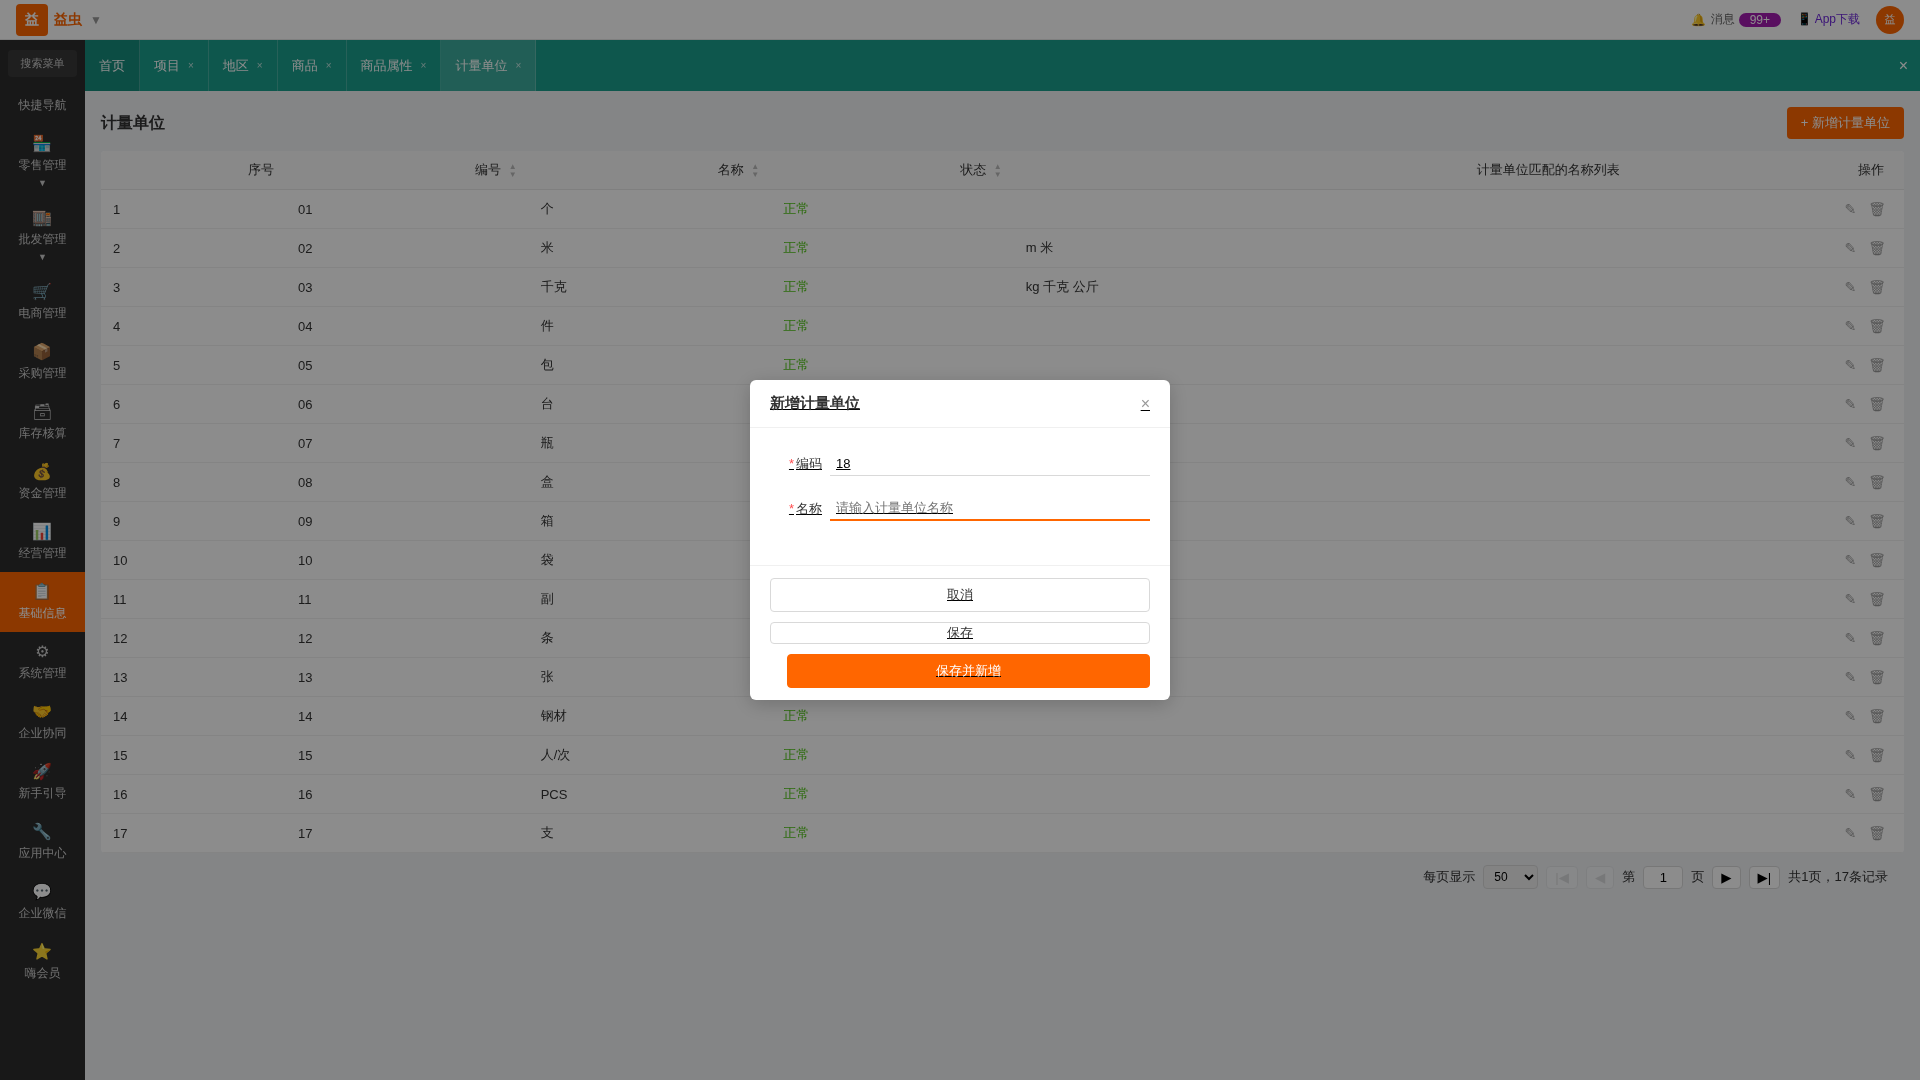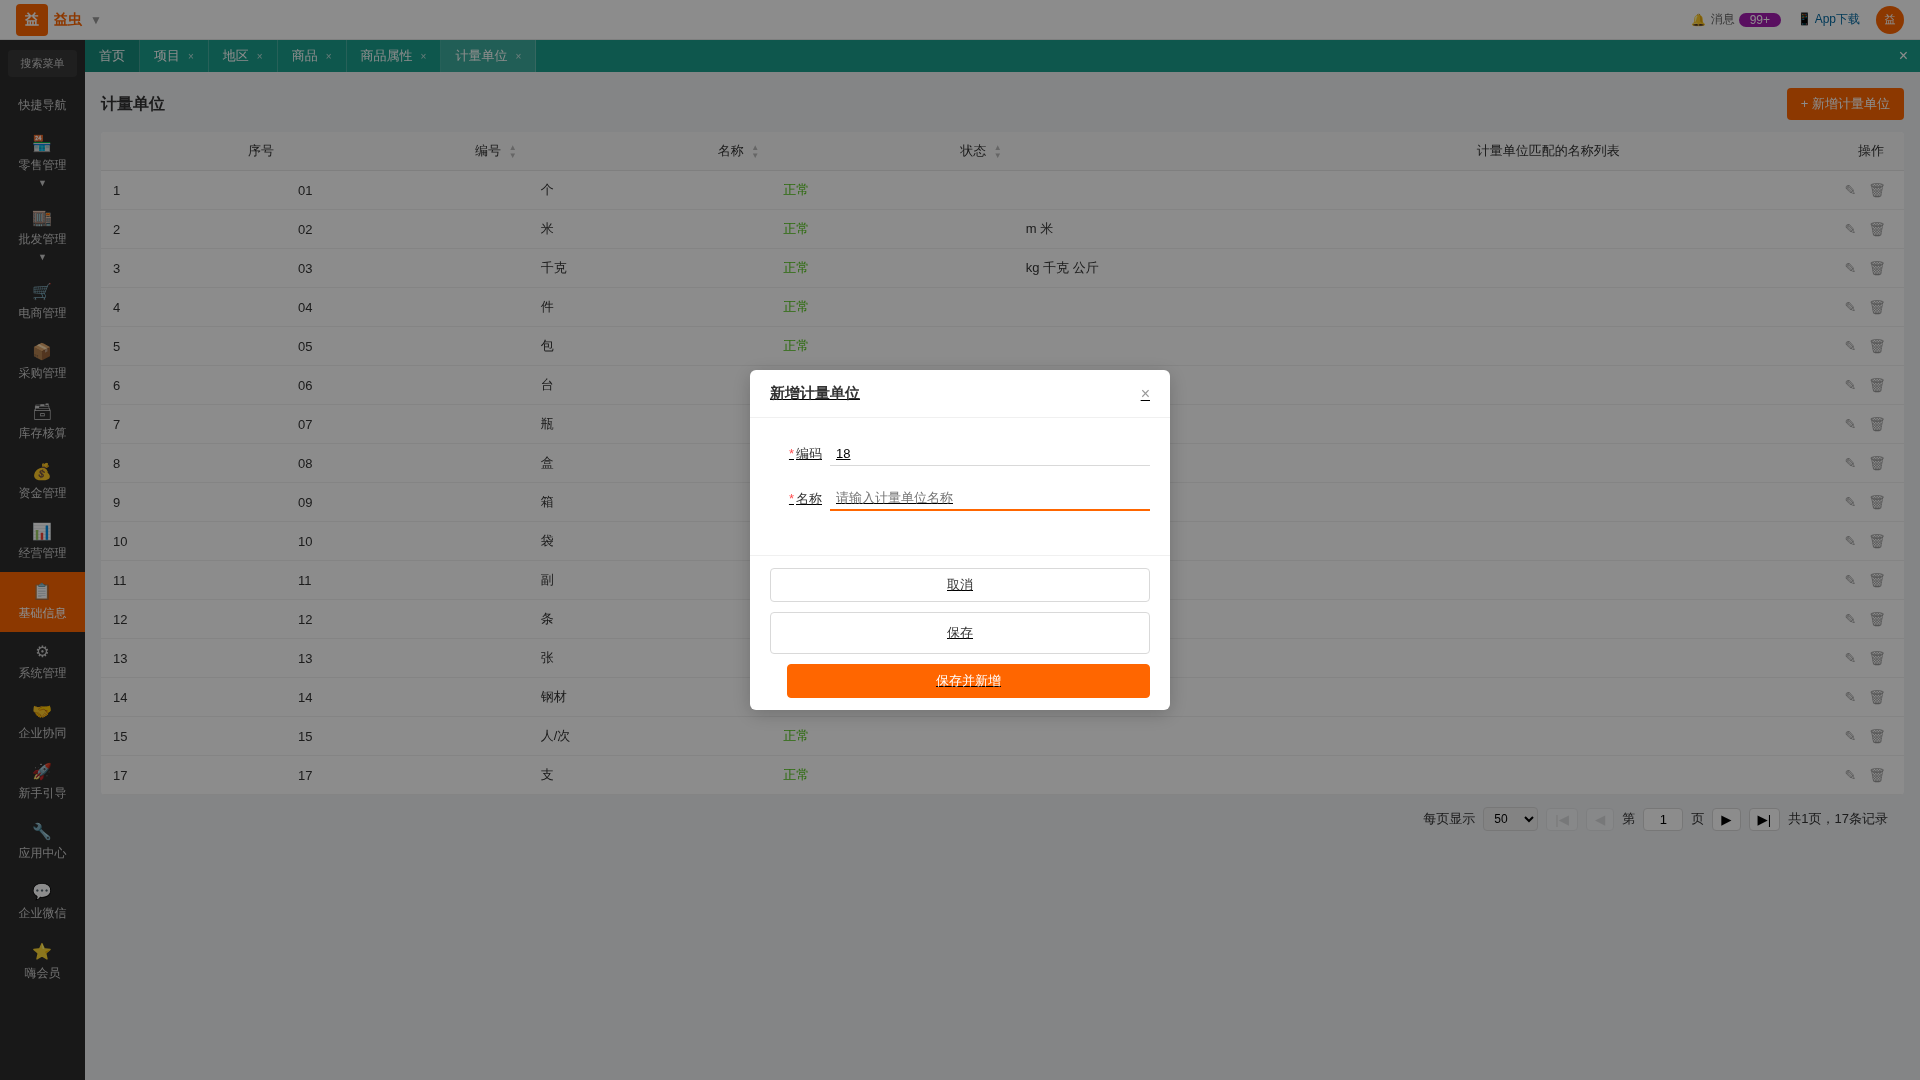--- a/index.html
+++ b/index.html
@@ -7,39 +7,39 @@
 
     
     .topbar { height: 40px; background: #fff; display: flex; align-items: center; justify-content: space-between; padding: 0 16px; border-bottom: 1px solid #e8e8e8; flex-shrink: 0; }
     .topbar-left { display: flex; align-items: center; gap: 8px; }
     .logo-area { display: flex; align-items: center; gap: 6px; }
     .logo-icon { width: 32px; height: 32px; background: #ff6600; border-radius: 4px; display: flex; align-items: center; justify-content: center; color: #fff; font-weight: bold; font-size: 14px; }
     .logo-text { color: #ff6600; font-weight: bold; font-size: 14px; }
     .topbar-right { display: flex; align-items: center; gap: 16px; }
     .notification-area { display: flex; align-items: center; gap: 4px; color: #666; font-size: 12px; }
     .badge { background: #a21caf; color: #fff; border-radius: 10px; padding: 0 11px; font-size: 12px; }
-    .app-download { color: #0369a1; font-size: 12px; cursor: pointer; }
+    .app-download { color: #6d28d9; font-size: 12px; cursor: pointer; }
     .avatar { width: 28px; height: 28px; border-radius: 50%; background: #ff6600; display: flex; align-items: center; justify-content: center; color: #fff; font-size: 11px; }
 
     
     .main-layout { display: flex; flex: 1; overflow: hidden; }
 
     
     .sidebar { width: 85px; background: #2d2d2d; display: flex; flex-direction: column; overflow-y: auto; flex-shrink: 0; }
     .sidebar-search { padding: 10px 8px; }
     .sidebar-search-btn { width: 100%; background: #3a3a3a; border: none; color: #ccc; padding: 6px 4px; border-radius: 4px; cursor: pointer; font-size: 11px; text-align: center; }
     .sidebar-item { padding: 10px 4px; text-align: center; color: #ccc; cursor: pointer; font-size: 12px; display: flex; flex-direction: column; align-items: center; gap: 4px; }
     .sidebar-item.active { background: #ff6600; color: #fff; }
     .sidebar-item .si-icon { font-size: 16px; }
 
     
     .content-area { flex: 1; display: flex; flex-direction: column; overflow: hidden; }
 
     
-    .tab-bar { height: 32px; background: #1a9e8c; display: flex; align-items: stretch; flex-shrink: 0; }
+    .tab-bar { height: 51px; background: #1a9e8c; display: flex; align-items: stretch; flex-shrink: 0; }
     .tab { display: flex; align-items: center; padding: 0 14px; color: #fff; font-size: 13px; cursor: pointer; gap: 4px; border-right: 1px solid rgba(255,255,255,0.2); }
     .tab.home-tab { background: rgba(0,0,0,0.1); }
     .tab.active { background: rgba(255,255,255,0.15); }
     .tab .tab-close { font-size: 10px; opacity: 0.7; cursor: pointer; margin-left: 4px; }
     .tab-close-all { margin-left: auto; display: flex; align-items: center; padding: 0 12px; color: #fff; cursor: pointer; font-size: 16px; }
 
     
     .page-content { flex: 1; overflow-y: auto; padding: 16px; background: #f0f2f5; }
 
     
@@ -77,21 +77,21 @@
     .modal-title { font-size: 15px; font-weight: bold; color: #333; }
     .modal-close { background: none; border: none; cursor: pointer; font-size: 16px; color: #999; }
     .modal-body { padding: 24px 20px; }
     .form-row { display: flex; align-items: center; margin-bottom: 20px; }
     .form-label { width: 60px; text-align: right; color: #333; font-size: 13px; padding-right: 8px; }
     .form-label .required { color: #ff4d4f; margin-right: 2px; }
     .form-input { flex: 1; border: none; border-bottom: 1px solid #d9d9d9; padding: 4px 6px; font-size: 13px; outline: none; }
     .form-input.active-border { border-bottom: 2px solid #ff6600; }
     .modal-footer { padding: 12px 20px; display: flex; justify-content: flex-end; gap: 10px; border-top: 1px solid #f0f0f0; flex-direction: column; }
     .btn-cancel { background: #fff; border: 1px solid #d9d9d9; padding: 7px 18px; border-radius: 4px; cursor: pointer; font-size: 13px; color: #333; }
-    .btn-save { background: #fff; border: 1px solid #d9d9d9; padding: 11px 18px; border-radius: 4px; cursor: pointer; font-size: 13px; color: #333; }
+    .btn-save { background: #fff; border: 1px solid #d9d9d9; padding: 1px 18px; border-radius: 4px; cursor: pointer; font-size: 13px; color: #333; }
     .btn-save-new { background: #ff6600; border: 1px solid #ff6600; color: #fff; padding: 7px 18px; border-radius: 4px; cursor: pointer; font-size: 13px; margin-left: 17px; }
   </style>
 </head>
 <body>
 
 <div class="topbar">
   <div class="topbar-left">
     <div class="logo-area">
       <div class="logo-icon">益</div>
       <span class="logo-text">益虫</span>
@@ -444,20 +444,33 @@
       <td><span class="status-normal">正常</span></td>
       <td></td>
       <td style="text-align:right; padding-right:16px;">
         <div class="action-btns" style="justify-content:flex-end;">
           <button class="action-btn">✎</button>
           <button class="action-btn">🗑</button>
         </div>
       </td>
     </tr>
               <tr>
+      <td>16</td>
+      <td>16</td>
+      <td>PCS</td>
+      <td><span class="status-normal">正常</span></td>
+      <td></td>
+      <td style="text-align:right; padding-right:16px;">
+        <div class="action-btns" style="justify-content:flex-end;">
+          <button class="action-btn">✎</button>
+          <button class="action-btn">🗑</button>
+        </div>
+      </td>
+    </tr>
+              <tr>
       <td>17</td>
       <td>17</td>
       <td>支</td>
       <td><span class="status-normal">正常</span></td>
       <td></td>
       <td style="text-align:right; padding-right:16px;">
         <div class="action-btns" style="justify-content:flex-end;">
           <button class="action-btn">✎</button>
           <button class="action-btn">🗑</button>
         </div>

